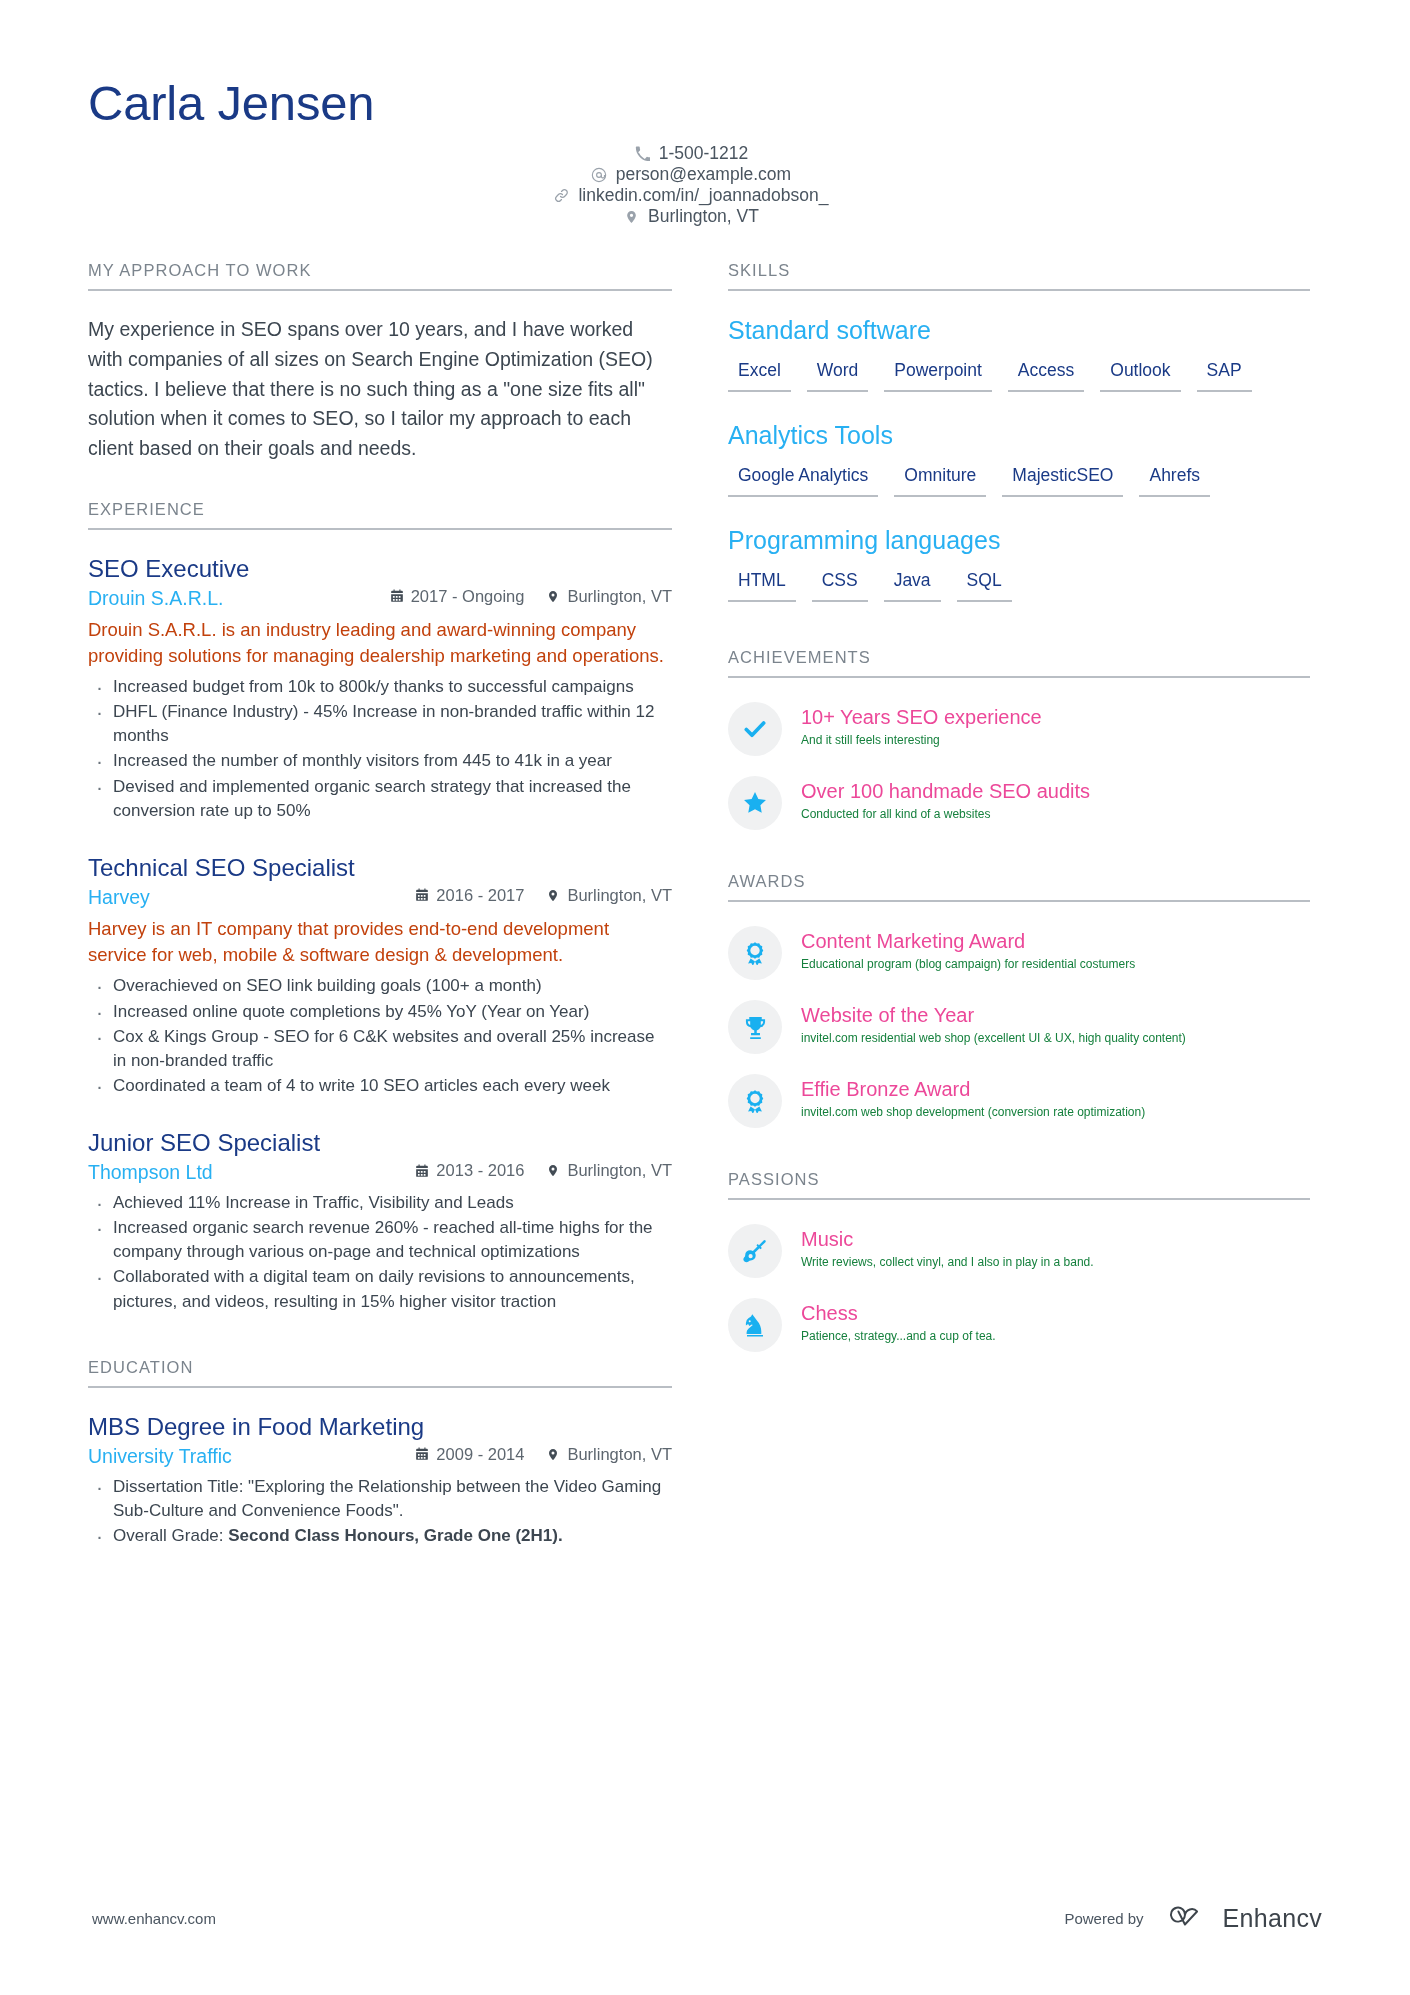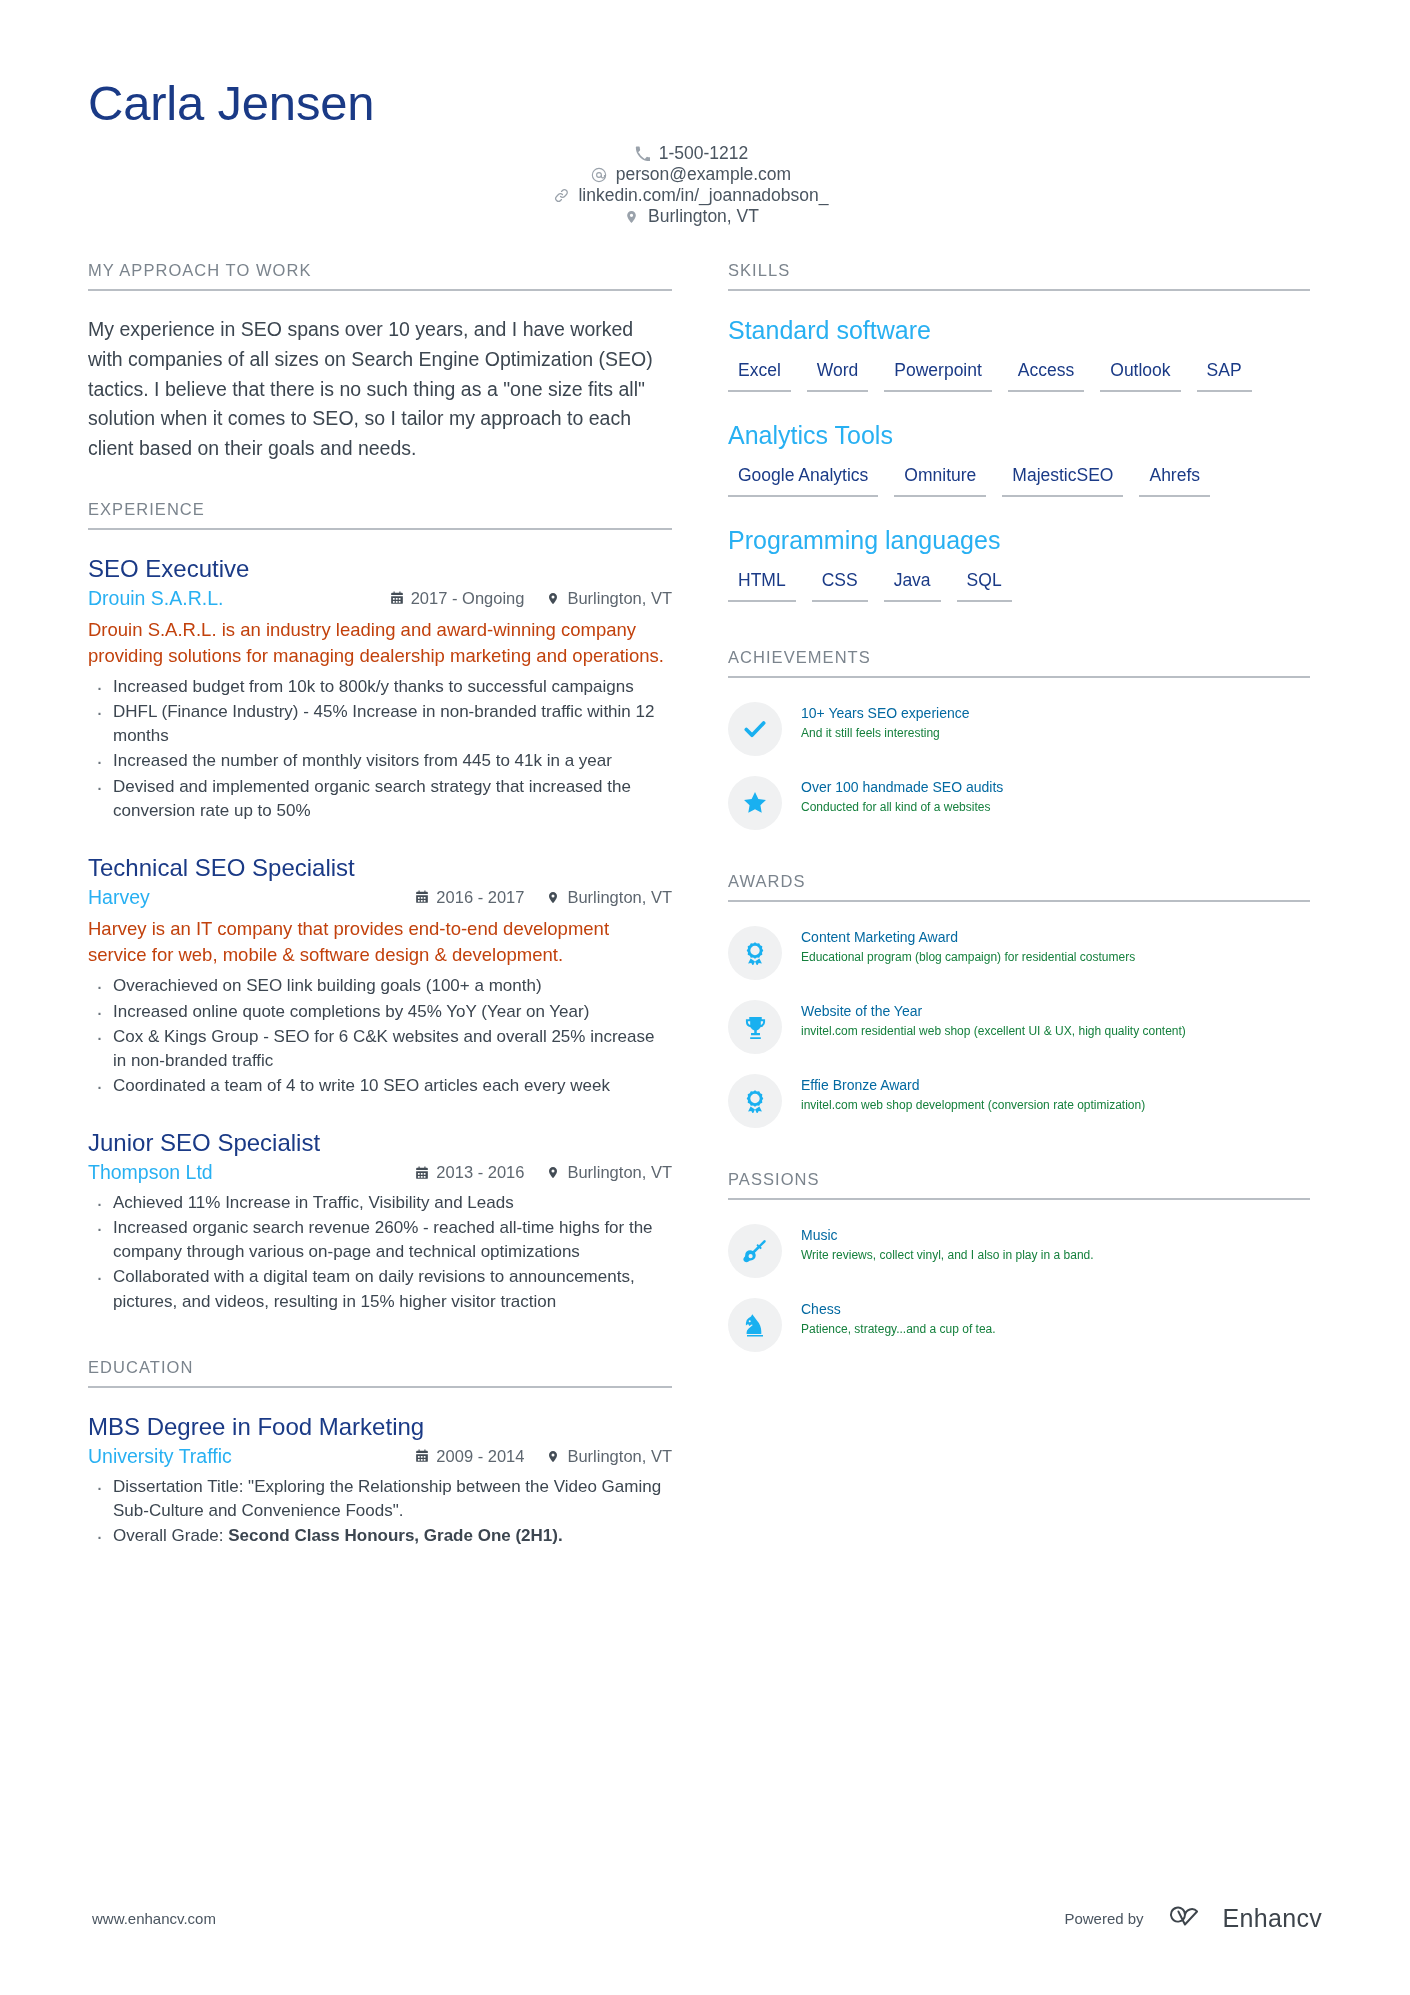--- a/index.html
+++ b/index.html
@@ -92,21 +92,21 @@
   .entry:last-child { margin-bottom: 0; }
   .entry-title {
     font-size: 24px;
     color: #1a3a86;
     font-weight: 400;
     line-height: 1.25;
     margin-bottom: 3px;
   }
   .entry-meta {
     display: flex;
-    align-items: center;
+    align-items: flex-start;
     margin-bottom: 7px;
   }
   .entry-org {
     font-size: 19.5px;
     color: #28b0f2;
     flex: 1 1 auto;
   }
   .meta-bit {
     display: flex;
     align-items: center;
@@ -181,22 +181,22 @@
     border-radius: 50%;
     background: #f0f1f2;
     display: flex; align-items: center; justify-content: center;
     flex: none;
     margin-right: 19px;
     color: #19b0f0;
   }
   .ibadge svg { display: block; }
   .itext { padding-top: 3px; }
   .ititle {
-    font-size: 14px;
-    color: #0369a1;
+    font-size: 20px;
+    color: #ec4899;
     line-height: 1.2;
     margin-bottom: 3px;
   }
   .idesc {
     font-size: 12px;
     color: #15803d;
     line-height: 1.36;
   }
 
   

